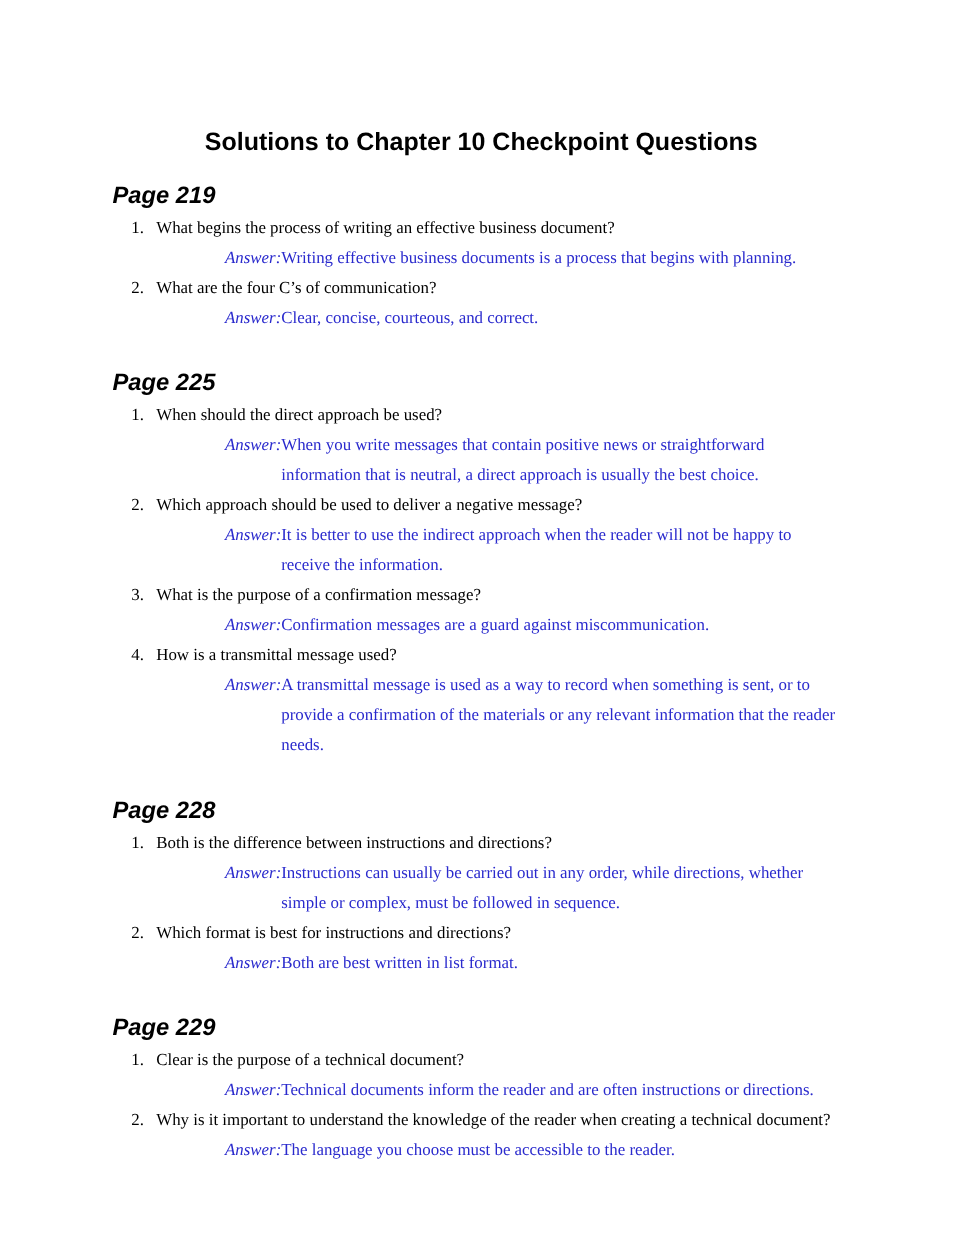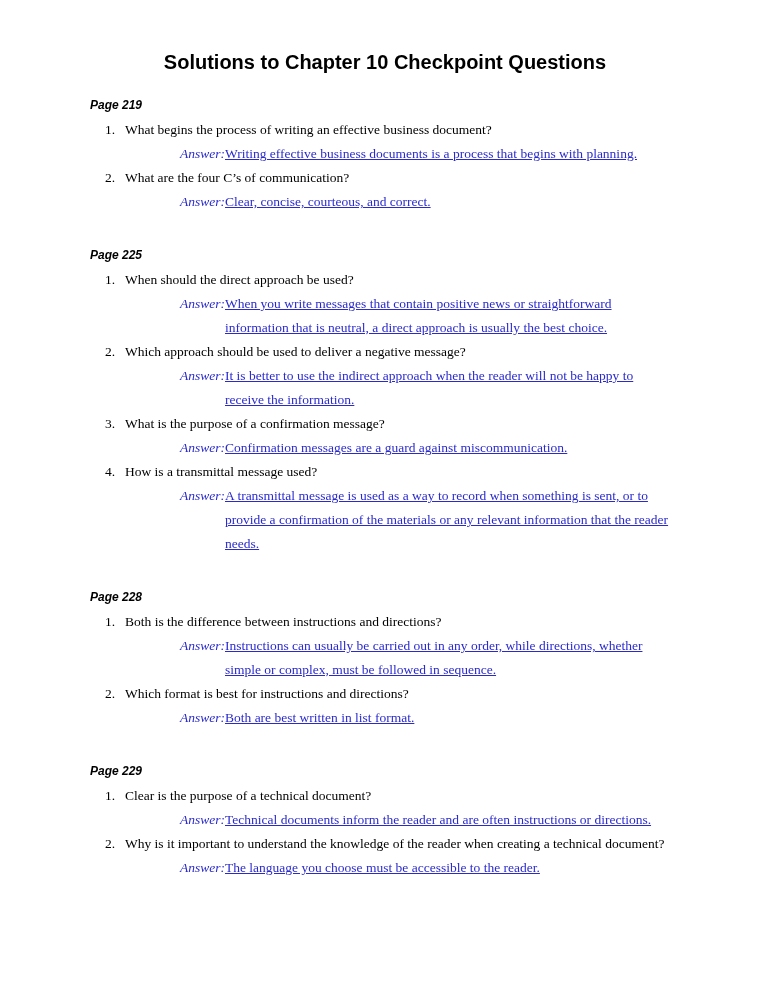--- a/index.html
+++ b/index.html
@@ -7,60 +7,60 @@
     padding: 0;
     width: 768px;
     height: 994px;
     background: var(--page-bg, #ffffff);
     overflow: hidden;
   }
   .doc {
     box-sizing: border-box;
     width: 768px;
     height: 994px;
-    padding: 48px 0 0 90px;
+    padding: 100px 0 0 90px;
     color: var(--text, #000000);
   }
   .title {
     width: 590px;
     text-align: center;
     font-family: "Liberation Sans", sans-serif;
     font-weight: bold;
     font-size: 20px;
     line-height: 28px;
     margin: 0 0 16px 0;
     white-space: nowrap;
   }
   .section { margin: 0; }
   .section + .section { margin-top: 28px; }
   .section-heading {
     font-family: "Liberation Sans", sans-serif;
     font-weight: bold;
     font-style: italic;
-    font-size: 12px;
+    font-size: 19px;
     line-height: 26px;
     white-space: nowrap;
   }
   .qrow, .arow {
     display: flex;
     font-family: "Liberation Serif", serif;
     font-size: 13.5px;
     line-height: 24px;
   }
   .qrow { margin-left: 15px; }
   .qnum { width: 20px; flex: 0 0 20px; }
   .qtext { white-space: nowrap; text-align: center; }
   .arow { margin-left: 43px; color: var(--answer, #2a2acd); }
   .alabel {
     width: 92px;
     flex: 0 0 92px;
     font-style: italic;
     text-align: right;
   }
-  .aline { white-space: nowrap; text-decoration: underline; }
+  .aline { white-space: nowrap; }
 </style>
 </head>
 <body>
 
 <div class="doc">
 
   <h1 class="title">Solutions to Chapter 10 Checkpoint Questions</h1>
 
   <div class="section">
     <div class="section-heading">Page 219</div>

